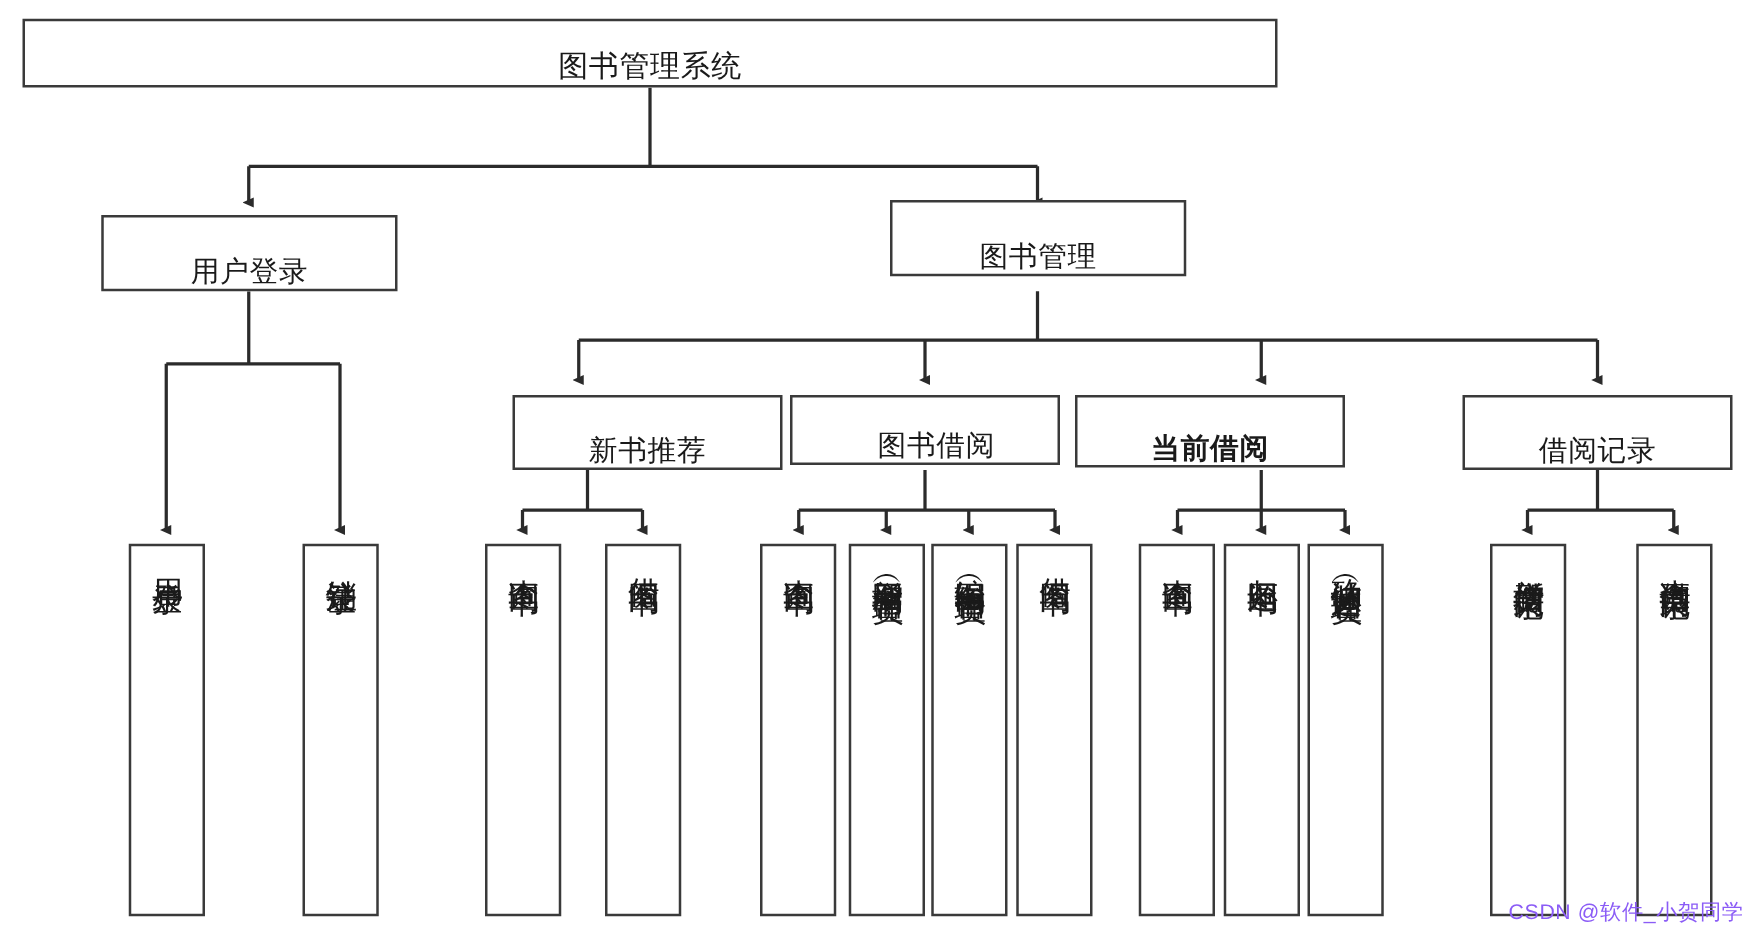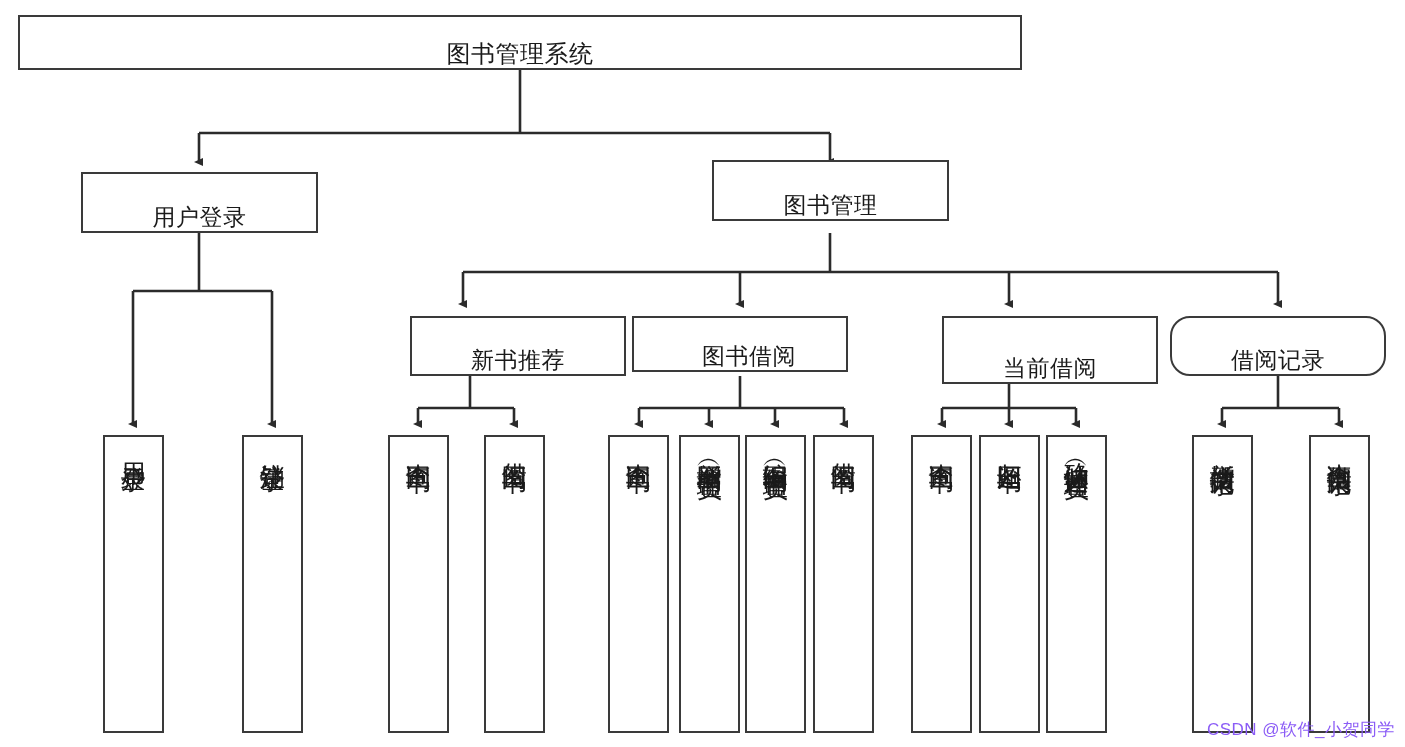--- a/index.html
+++ b/index.html
@@ -140,24 +140,24 @@
   <div class="node horiz" style="left:712px; top:160px; width:237px; height:61px;">
     <span class="node-label">图书管理</span>
   </div>
 
   <div class="node horiz" style="left:362px; top:316px; width:216px; height:60px;margin-left:48px;">
     <span class="node-label">新书推荐</span>
   </div>
   <div class="node horiz" style="left:632px; top:316px; width:216px; height:56px;padding-left:18px;">
     <span class="node-label">图书借阅</span>
   </div>
-  <div class="node horiz" style="left:942px; top:316px; width:216px; height:68px;">
+  <div class="node horiz" style="left:860px; top:316px; width:216px; height:58px;font-weight:bold;">
     <span class="node-label">当前借阅</span>
   </div>
-  <div class="node horiz" style="left:1170px; top:316px; width:216px; height:60px;border-radius:20px;">
+  <div class="node horiz" style="left:1170px; top:316px; width:216px; height:60px;">
     <span class="node-label">借阅记录</span>
   </div>
 
   <div class="node vert" style="left:103px; top:435px; width:61px; height:298px;">
     <span class="node-label">用户登录</span>
   </div>
   <div class="node vert" style="left:242px; top:435px; width:61px; height:298px;">
     <span class="node-label">注销登录</span>
   </div>
 

